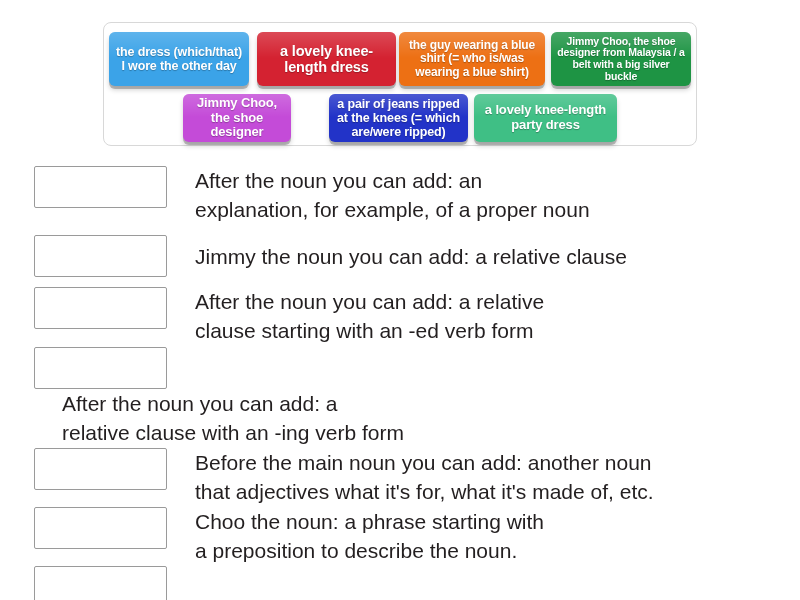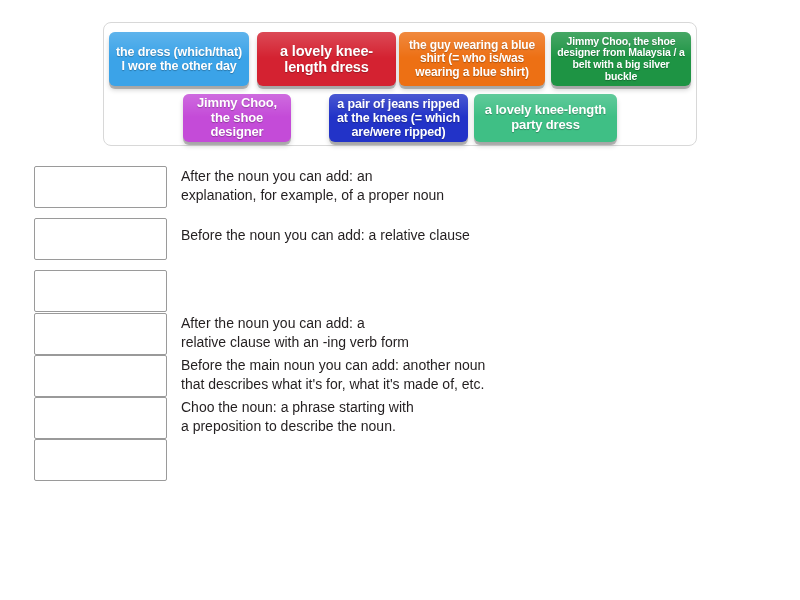--- a/index.html
+++ b/index.html
@@ -99,33 +99,33 @@
     width: 133px;
     height: 42px;
     background: #ffffff;
     border: 1px solid #9a9a9a;
     border-radius: 2px;
     box-sizing: border-box;
   }
 
   .answer-text {
     flex: 1 1 auto;
-    margin-left: 14px;
+    margin-left: 28px;
     color: #231f20;
-    font-size: 14px;
+    font-size: 21px;
     line-height: 1.38;
     white-space: pre-line;
     padding-top: 1px;
   }
 
   
   .answer-row.r1 { margin-bottom: 10px; }
   .answer-row.r2 { margin-bottom: 10px; }
   .answer-row.r3 { margin-bottom: 1px; }
-  .answer-row.r4 { margin-bottom: 0px; }
+  .answer-row.r4 { margin-bottom: 0px; flex-direction: column; }
   .answer-row.r5 { margin-bottom: 0px; }
   .answer-row.r6 { margin-bottom: 0px; }
   .answer-row.r7 { margin-bottom: 0px; }
 
   .answer-row.r2 .answer-text { padding-top: 8px; }
 </style>
 </head>
 <body>
 
 <div id="tile-tray">
@@ -173,37 +173,39 @@
 <div id="answer-list">
 
   <div class="answer-row r1">
     <div class="drop-zone"></div>
     <div class="answer-text">After the noun you can add: an
 explanation, for example, of a proper noun</div>
   </div>
 
   <div class="answer-row r2">
     <div class="drop-zone"></div>
-    <div class="answer-text">Before the noun you can add: a relative clause</div>
+    <div class="answer-text">Jimmy the noun you can add: a relative clause</div>
   </div>
 
   <div class="answer-row r3">
     <div class="drop-zone"></div>
+    <div class="answer-text">After the noun you can add: a relative
+clause starting with an -ed verb form</div>
   </div>
 
   <div class="answer-row r4">
     <div class="drop-zone"></div>
     <div class="answer-text">After the noun you can add: a
 relative clause with an -ing verb form</div>
   </div>
 
   <div class="answer-row r5">
     <div class="drop-zone"></div>
     <div class="answer-text">Before the main noun you can add: another noun
-that describes what it's for, what it's made of, etc.</div>
+that adjectives what it's for, what it's made of, etc.</div>
   </div>
 
   <div class="answer-row r6">
     <div class="drop-zone"></div>
     <div class="answer-text">Choo the noun: a phrase starting with
 a preposition to describe the noun.</div>
   </div>
 
   <div class="answer-row r7">
     <div class="drop-zone"></div>

